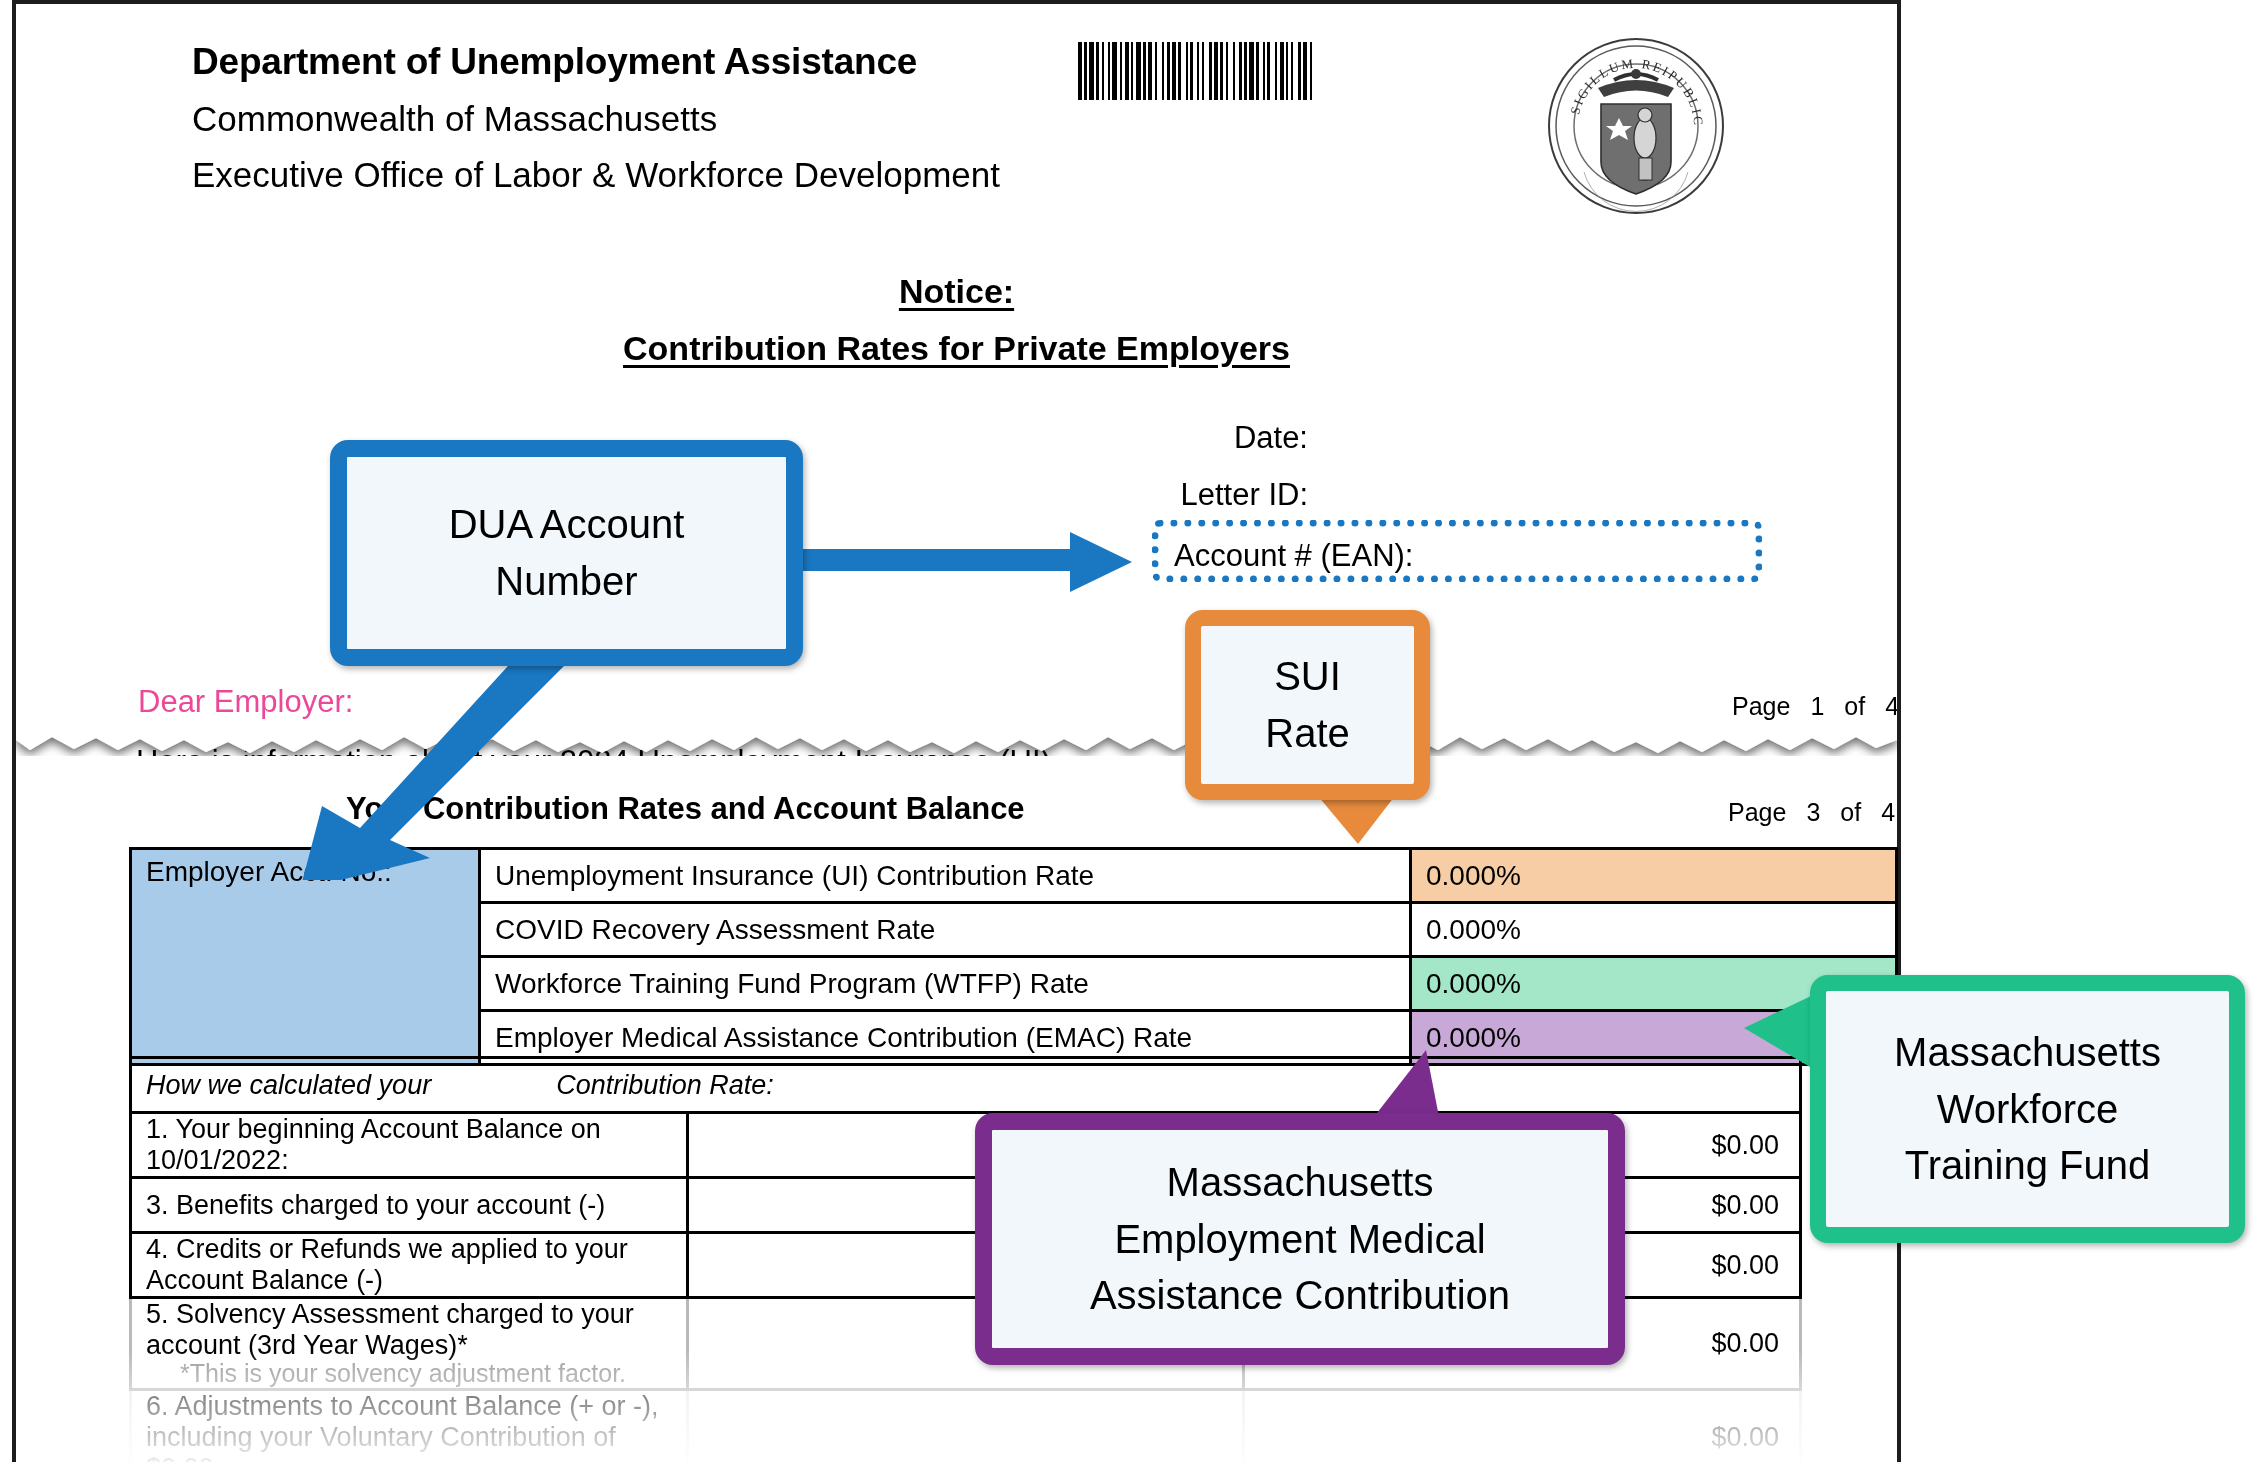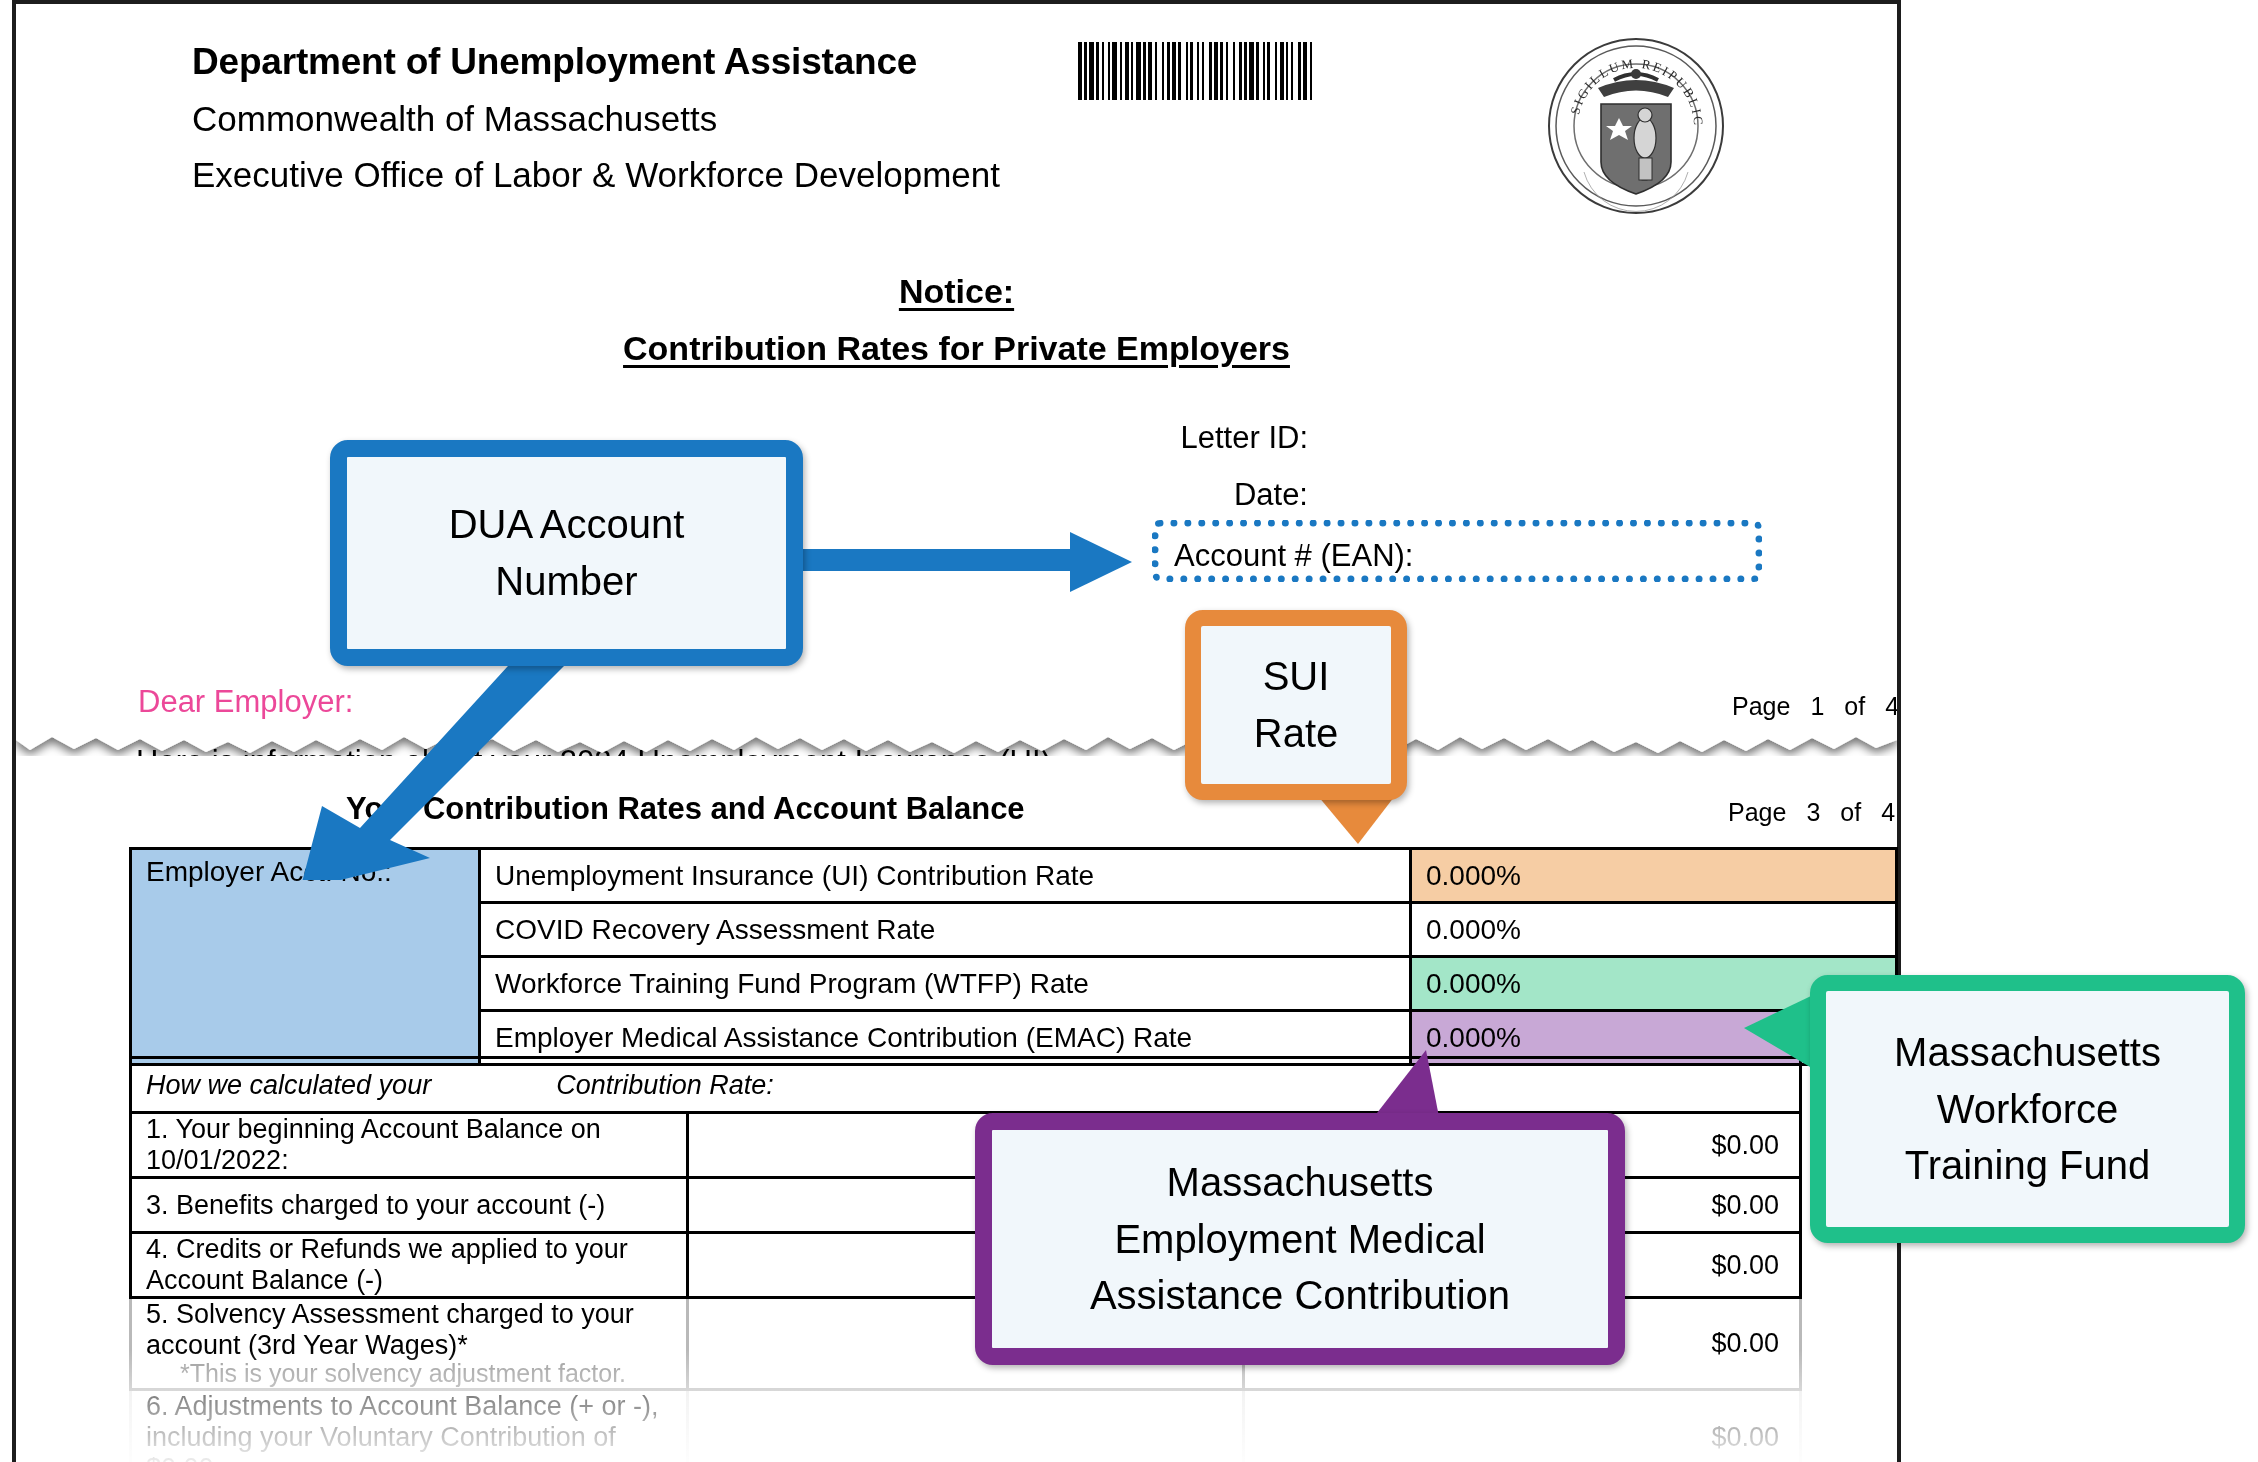--- a/index.html
+++ b/index.html
@@ -185,21 +185,21 @@
     box-shadow:2px 3px 6px rgba(0,0,0,0.30);
     z-index:40;
   }
   .callout span { display:block; line-height:1.42; }
 
   #callout-dua {
     left:330px; top:440px; width:473px; height:226px;
     border:17px solid #1a78c2; font-size:40px;
   }
   #callout-sui {
-    left:1185px; top:610px; width:222px; height:190px;
+    left:1185px; top:610px; width:245px; height:190px;
     border:16px solid #e78a3c; font-size:40px;
   }
   #callout-emac {
     left:975px; top:1113px; width:650px; height:252px;
     border:17px solid #7b2d8e; font-size:40px;
   }
   #callout-wtf {
     left:1810px; top:975px; width:435px; height:268px;
     border:16px solid #1fc08a; font-size:40px;
   }
@@ -324,22 +324,22 @@
       <circle cx="90" cy="38" r="5" fill="#3a3a3a"></circle>
     </svg>
   </div>
 
   <div id="notice-block">
     <div id="notice-label">Notice:</div>
     <div><span id="notice-title">Contribution Rates for Private Employers</span></div>
   </div>
 
   <div id="meta-block">
+    <div class="meta-row">Date:</div>
     <div class="meta-row">Letter ID:</div>
-    <div class="meta-row">Date:</div>
   </div>
   <div id="ean-dotted"></div>
   <div id="ean-text">Account # (EAN):</div>
 
   <div id="dear-employer">Dear Employer:</div>
   <div id="body-ghost">Here is information about your 2024 Unemployment Insurance (UI)</div>
 
   <div id="page1-num">
     <span>Page</span><span>1</span><span>of</span><span>4</span>
   </div>

